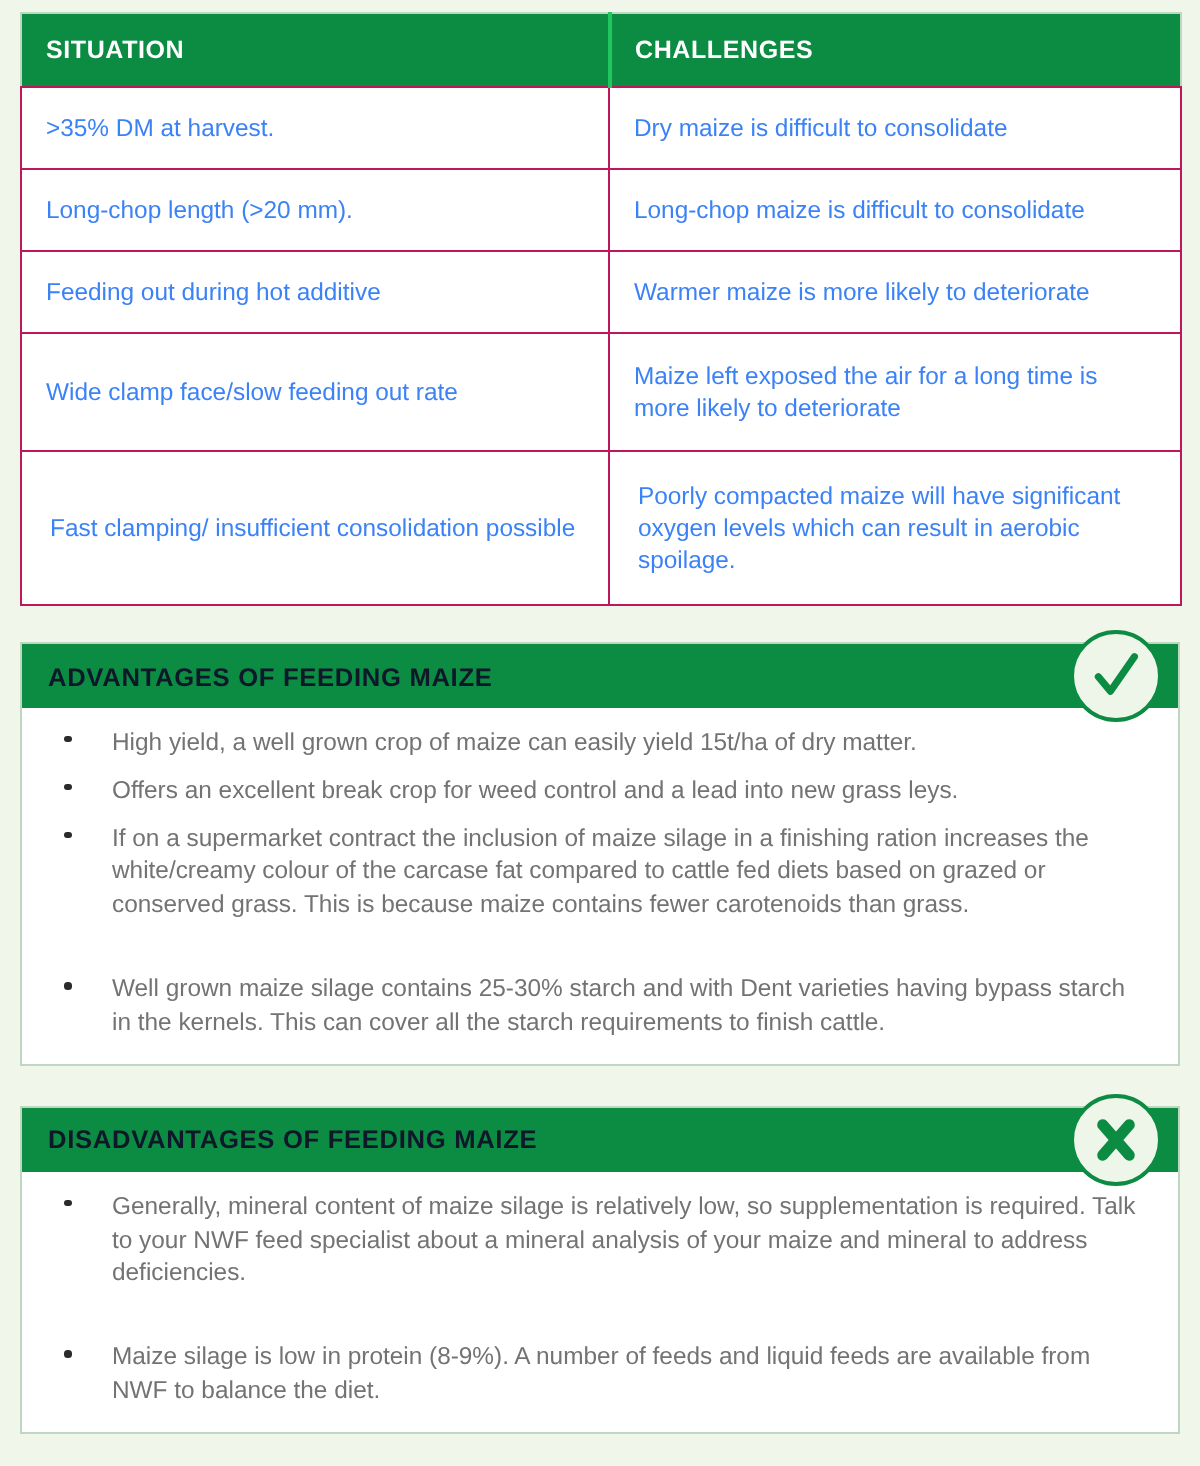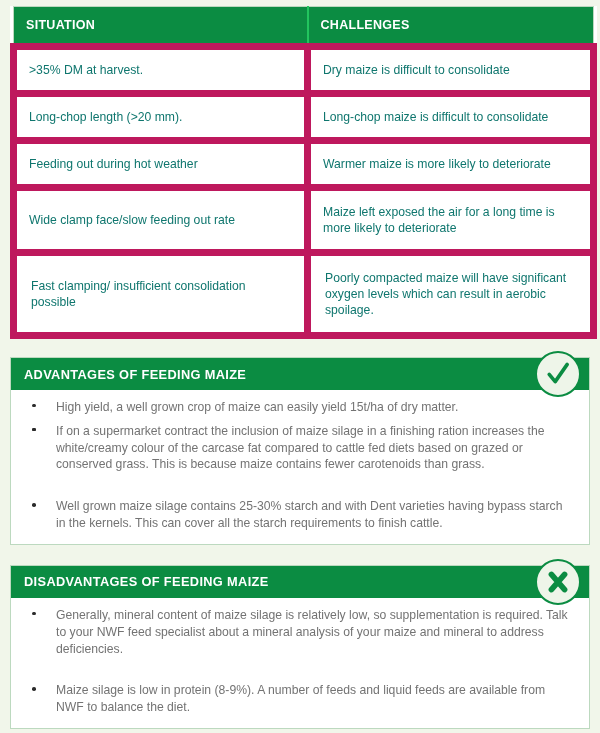--- a/index.html
+++ b/index.html
@@ -42,26 +42,26 @@
     font-weight: bold;
     letter-spacing: 0.3px;
     padding: 11px 10px 11px 12px;
     border: none;
     vertical-align: middle;
   }
   .tbl th.hdr-split {
     border-left: 2px solid #22c55e;
   }
   .tbl td {
-    border: 7px solid #be185d;
+    border: 1px solid #be185d;
     padding: 10px 11px 10px 12px;
     font-size: 12.2px;
     line-height: 1.32;
     vertical-align: middle;
-    color: #0f766e;
+    color: #3b82f6;
     background: #ffffff;
   }
   .tbl tr.r1 td { height: 20px; }
   .tbl tr.r2 td { height: 20px; }
   .tbl tr.r3 td { height: 20px; }
   .tbl tr.r4 td { height: 38px; }
   .tbl tr.r5 td { height: 56px; padding-left: 14px; }
   .tbl tr.r6 td { height: 56px; }
 
   
@@ -76,21 +76,21 @@
   .panel.dis { margin-top: 20px; }
 
   .panel-head {
     background: #0b8c42;
     height: 32px;
     display: flex;
     align-items: center;
     padding-left: 13px;
   }
   .panel-title {
-    color: #ffffff;
+    color: #0f172a;
     font-size: 12.8px;
     font-weight: bold;
     letter-spacing: 0.35px;
   }
 
   .badge {
     position: absolute;
     right: 8px;
     top: -7px;
     width: 46px;
@@ -151,21 +151,21 @@
     <tbody>
       <tr class="r1">
         <td>&gt;35% DM at harvest.</td>
         <td>Dry maize is difficult to consolidate</td>
       </tr>
       <tr class="r2">
         <td>Long-chop length (&gt;20 mm).</td>
         <td>Long-chop maize is difficult to consolidate</td>
       </tr>
       <tr class="r3">
-        <td>Feeding out during hot weather</td>
+        <td>Feeding out during hot additive</td>
         <td>Warmer maize is more likely to deteriorate</td>
       </tr>
       <tr class="r4">
         <td>Wide clamp face/slow feeding out rate</td>
         <td>Maize left exposed the air for a long time is more likely to deteriorate</td>
       </tr>
       <tr class="r5">
         <td>Fast clamping/ insufficient consolidation possible</td>
         <td>Poorly compacted maize will have significant oxygen levels which can result in aerobic spoilage.</td>
       </tr>
@@ -177,21 +177,21 @@
       <span class="panel-title">ADVANTAGES OF FEEDING MAIZE</span>
     </div>
     <div class="badge">
       <svg width="30" height="30" viewBox="0 0 30 30" aria-hidden="true">
         <path d="M6.2 15.4 L12.2 22.6 L24.2 5.4" fill="none" stroke="#0b8c42" stroke-width="3.6" stroke-linecap="round" stroke-linejoin="round"></path>
       </svg>
     </div>
     <div class="panel-body">
       <ul class="bullets">
         <li><span class="dot"></span><span>High yield, a well grown crop of maize can easily yield 15t/ha of dry matter.</span></li>
-        <li><span class="dot"></span></li>
+        <li><span class="dot"></span><span>Offers an excellent break crop for weed control and a lead into new grass leys.</span></li>
         <li><span class="dot"></span><span>If on a supermarket contract the inclusion of maize silage in a finishing ration increases the white/creamy colour of the carcase fat compared to cattle fed diets based on grazed or conserved grass. This is because maize contains fewer carotenoids than grass.</span></li>
         <li><span class="dot"></span><span>Well grown maize silage contains 25-30% starch and with Dent varieties having bypass starch in the kernels. This can cover all the starch requirements to finish cattle.</span></li>
       </ul>
     </div>
   </div>
 
   <div class="panel dis">
     <div class="panel-head">
       <span class="panel-title">DISADVANTAGES OF FEEDING MAIZE</span>
     </div>

